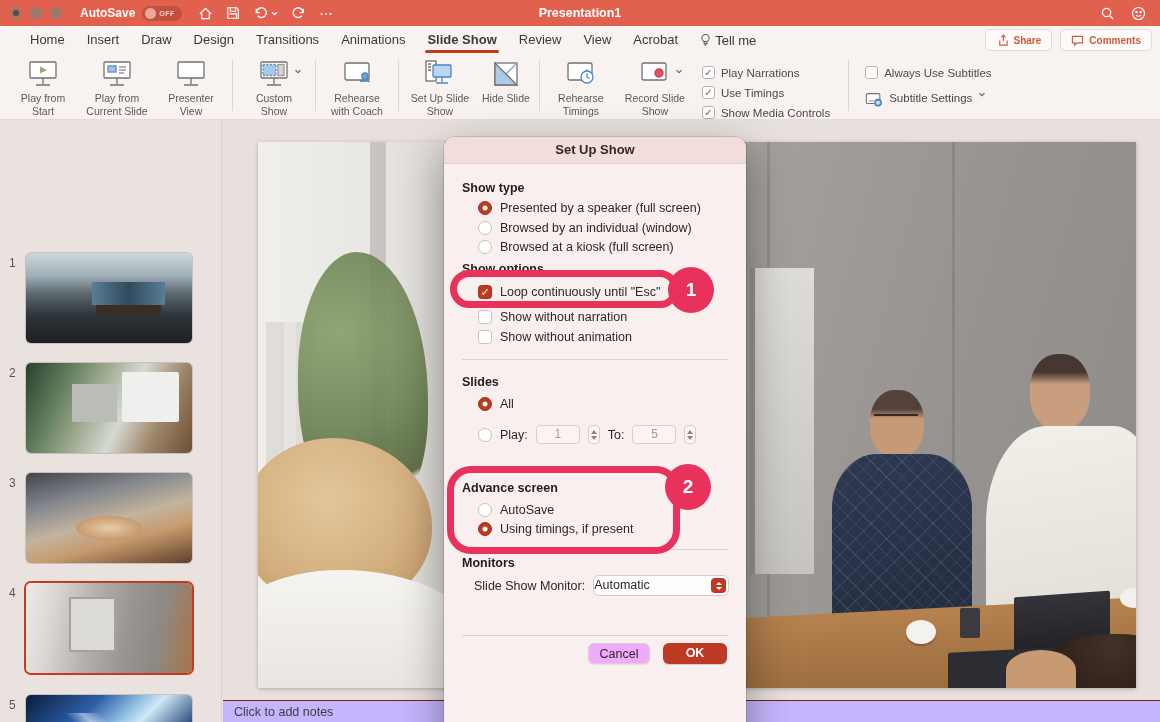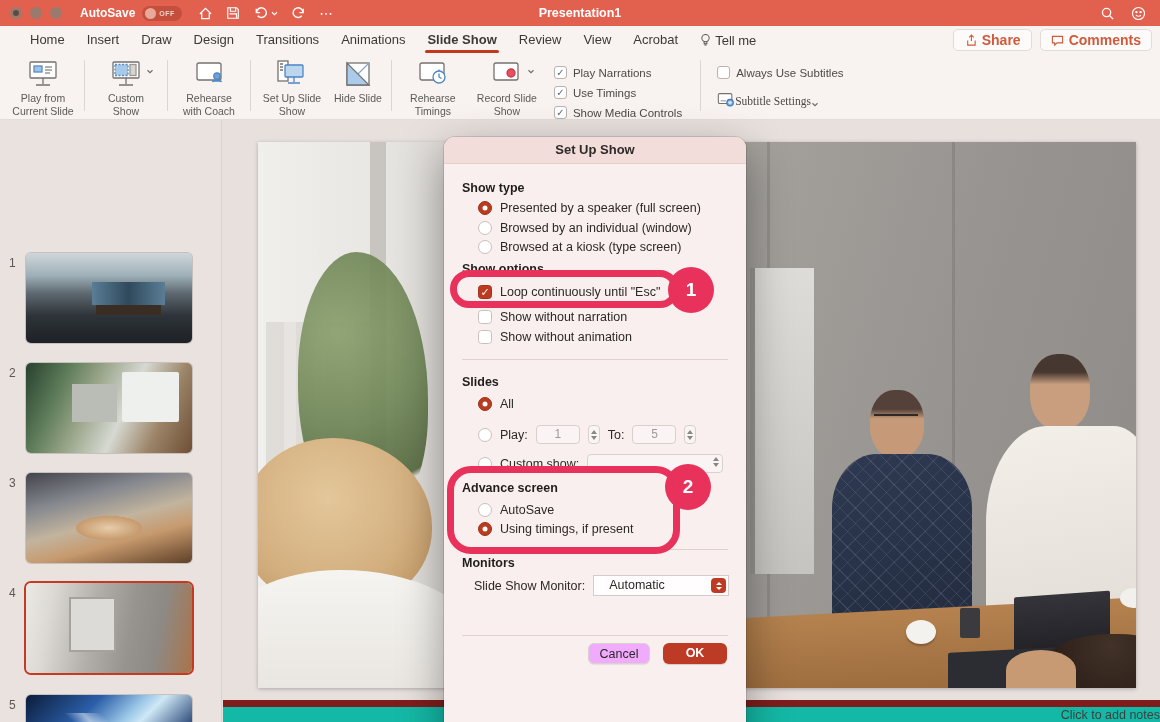--- a/index.html
+++ b/index.html
@@ -26,36 +26,36 @@
   
   .tabbar { position:absolute; left:0; top:26px; width:1160px; height:28px; background:#f8f3f0;
     display:flex; align-items:center; }
   .tabs { display:flex; align-items:center; padding-left:19px; }
   .tab { position:relative; padding:0 11px; font-size:13px; color:#3c3937; height:28px; line-height:27px; cursor:default; }
   .tab.active { font-weight:bold; }
   .tab.active::after { content:''; position:absolute; left:9px; right:9px; bottom:1px; height:3px; background:#c23a1e; border-radius:2px; }
   .tab.tellme { display:flex; align-items:center; gap:4px; }
   .tab-actions { position:absolute; right:8px; top:3px; display:flex; gap:8px; }
   .pill-btn { display:flex; align-items:center; gap:5px; border:1px solid #e2dbd7; border-radius:5px;
-    background:#fdfbfa; color:#cf5a3c; font-size:14px; font-weight:bold; padding:2px 10px; height:22px; }
+    background:#fdfbfa; color:#cf5a3c; font-size:10px; font-weight:bold; padding:2px 10px; height:22px; }
 
   
   .ribbon { position:absolute; left:0; top:54px; width:1160px; height:66px; background:#f8f3f0;
     display:flex; align-items:flex-start; padding:3px 6px 0; border-bottom:1px solid #e3dcd8; }
   .rbtn { display:flex; flex-direction:column; align-items:center; gap:3px; padding:2px 5px; max-width:74px; }
   .rlabel { font-size:10.5px; color:#5b5a58; text-align:center; line-height:1.25; }
   .ricon { position:relative; }
   .rsep { width:1px; align-self:stretch; background:#ddd5d1; margin:3px 4px 8px; }
   .rchev { font-size:9px; color:#6b6a68; position:absolute; right:-11px; top:10px; }
   .rcheckcol { display:flex; flex-direction:column; gap:7px; padding:9px 4px 0 10px; }
   .rchk { display:flex; align-items:center; gap:6px; font-size:11.5px; color:#4b4a48; }
   .rbox { width:13px; height:13px; border:1px solid #b9b3af; border-radius:3px; background:#fefefe;
     font-size:10px; line-height:11px; text-align:center; color:#5f6a72; }
   .subcol { display:flex; flex-direction:column; gap:13px; padding:9px 4px 0 12px; }
-  .subrow { display:flex; align-items:flex-end; font-size:11.5px; color:#4b4a48;font-family:Liberation Serif, serif; }
+  .subrow { display:flex; align-items:flex-start; gap:6px; font-size:11.5px; color:#4b4a48; }
 
   
   .sidebar { position:absolute; left:0; top:120px; width:222px; bottom:0; background:#eae2df; border-right:1px solid #d9d1ce; }
   .thumb-num { position:absolute; left:9px; font-size:12px; color:#5a5755; }
   .thumb { position:absolute; left:26px; width:166px; height:90px; border-radius:5px;
     box-shadow:0 0 0 1px rgba(0,0,0,.15); overflow:hidden; }
   .thumb.sel { box-shadow:0 0 0 2px #c63a22; }
   .scene-1 { background:linear-gradient(180deg,#cfd6da 0%,#9fb0b8 25%,#5d6870 45%,#2d3338 70%,#1d2126 100%); }
   .scene-1::after { content:''; position:absolute; left:40%; top:32%; width:44%; height:26%;
     background:linear-gradient(90deg,#5a7e96,#30495c 50%,#5a7e96); box-shadow:0 14px 0 -4px #3a2e24; }
@@ -108,23 +108,23 @@
   .ph-laptop2 { left:690px; top:508px; width:112px; height:42px; transform:skewY(-3deg);
     background:#2c2c33; border-radius:2px; }
   .ph-cup1 { left:648px; top:478px; width:30px; height:24px; border-radius:50%; background:#f4f2ef; box-shadow:0 2px 2px rgba(0,0,0,.25); }
   .ph-cup2 { left:862px; top:446px; width:26px; height:20px; border-radius:50%; background:#f2f0ec; }
   .ph-pot { left:702px; top:466px; width:20px; height:30px; background:#3a3a3f; border-radius:2px; }
   .ph-head3 { left:788px; top:492px; width:130px; height:58px; border-radius:50% 44% 0 0;
     background:radial-gradient(circle at 50% 20%,#423228 0%,#2e211a 70%); }
   .ph-skin3 { left:748px; top:508px; width:70px; height:40px; border-radius:50% 50% 0 0; background:#c79a74; }
 
   
-  .notesbar { position:absolute; left:223px; right:0; bottom:0; height:22px; background:#14b8a6;
-    border-top:7px solid #7f1d1d; display:flex; align-items:center; padding-left:11px;
-    font-size:12.5px; color:#403e3c;justify-content:flex-end; }
+  .notesbar { position:absolute; left:223px; right:0; bottom:0; height:22px; background:#c4b5fd;
+    border-top:1px solid #7f1d1d; display:flex; align-items:center; padding-left:11px;
+    font-size:12.5px; color:#403e3c; }
 
   
   .dialog { position:absolute; left:444px; top:137px; width:302px; height:656px; z-index:10;
     background:#f9efee; border-radius:11px; box-shadow:0 16px 45px rgba(0,0,0,.38), 0 0 0 1px rgba(0,0,0,.12); }
   .dlg-title { position:absolute; left:0; top:0; right:0; height:27px; background:#f3dddb;
     border-radius:11px 11px 0 0; border-bottom:1px solid #e4cfcd; text-align:center;
     font-size:13px; font-weight:bold; color:#2e2a28; line-height:26px; }
   .dhead { position:absolute; font-size:12.5px; font-weight:bold; color:#201e1c; }
   .drow { position:absolute; display:flex; align-items:center; gap:8px; font-size:12.5px; color:#2b2927; }
   .radio { width:14px; height:14px; border-radius:50%; background:#fff; border:1px solid #c9c0bd; flex:none; position:relative; }
@@ -136,22 +136,22 @@
   .dcb.on { background:#bd3a22; border-color:#a33318; }
   .ddiv { position:absolute; left:18px; right:18px; height:1px; background:#e2d0ce; }
   .dinput { width:44px; height:19px; border:1px solid #d9d0cd; border-radius:4px; background:#faf5f4;
     font-size:12px; color:#a09a97; text-align:center; line-height:17px; }
   .stepper { width:12px; height:19px; display:flex; flex-direction:column; align-items:center; justify-content:center; gap:2px;
     background:#faf5f4; border:1px solid #d9d0cd; border-radius:4px; }
   .tri-u { width:0; height:0; border:3.5px solid transparent; border-bottom:4px solid #8a8683; border-top:none; }
   .tri-d { width:0; height:0; border:3.5px solid transparent; border-top:4px solid #8a8683; border-bottom:none; }
   .dselect { position:relative; height:19px; border:1px solid #d9d0cd; border-radius:4px; background:#faf5f4; }
   .dselect .stp { position:absolute; right:3px; top:2px; display:flex; flex-direction:column; gap:2px; align-items:center; }
-  .mselect { position:relative; width:136px; height:21px; border:1px solid #d5ccc9; border-radius:0; background:#fffdfd;
-    font-size:12.5px; color:#2b2927; line-height:19px; padding-left:15px; }
+  .mselect { position:relative; width:136px; height:21px; border:1px solid #d5ccc9; border-radius:6px; background:#fffdfd;
+    font-size:12.5px; color:#2b2927; line-height:19px; padding-left:0; }
   .mselect .redstp { position:absolute; right:2px; top:2px; bottom:2px; width:15px; border-radius:4px; background:#bf3a22;
     display:flex; flex-direction:column; align-items:center; justify-content:center; gap:2px; }
   .mselect .redstp .tu { width:0;height:0;border:3px solid transparent;border-bottom:3.5px solid #fff;border-top:none; }
   .mselect .redstp .td { width:0;height:0;border:3px solid transparent;border-top:3.5px solid #fff;border-bottom:none; }
   .dbtn { position:absolute; height:21px; border-radius:6px; font-size:12.5px; text-align:center; line-height:20px; }
   .dbtn.cancel { right:96px; width:62px; background:#f0abfc; border:1px solid #d9d2cf; color:#2b2927; box-shadow:0 1px 1px rgba(0,0,0,.08); }
   .dbtn.ok { right:19px; width:64px; background:#bd3a24; color:#fff; font-weight:bold; box-shadow:0 1px 1px rgba(0,0,0,.15); }
 
   
   .cap { position:absolute; border:7px solid #e8315b; z-index:20; pointer-events:none; }
@@ -272,25 +272,44 @@
     </span>
   </div>
 </div>
 
 <div class="ribbon">
   <div class="rbtn">
     <span class="ricon">
       <svg width="34" height="30" viewBox="0 0 34 30" fill="none" stroke="#74726f" stroke-width="1.3">
           <rect x="4" y="3" width="26" height="16" rx="1" fill="#fff"></rect>
           <path d="M17 19v6M10 26h14"></path>
+          <path d="M14 7.5l7 3.5-7 3.5z" fill="#8db26f" stroke="none"></path>
+        </svg>
+    </span>
+    <span class="rlabel">Play from Start</span>
+  </div>
+  <div class="rbtn">
+    <span class="ricon">
+      <svg width="34" height="30" viewBox="0 0 34 30" fill="none" stroke="#74726f" stroke-width="1.3">
+          <rect x="4" y="3" width="26" height="16" rx="1" fill="#fff"></rect>
+          <path d="M17 19v6M10 26h14"></path>
           <rect x="8" y="7" width="8" height="6" fill="#9ec2e8" stroke="#5b8cc0"></rect>
           <path d="M19 8h7M19 11h7M19 14h5" stroke="#9a9894"></path>
         </svg>
     </span>
     <span class="rlabel">Play from Current Slide</span>
+  </div>
+  <div class="rbtn">
+    <span class="ricon">
+      <svg width="34" height="30" viewBox="0 0 34 30" fill="none" stroke="#74726f" stroke-width="1.3">
+          <rect x="4" y="3" width="26" height="16" rx="1" fill="#fff"></rect>
+          <path d="M17 19v6M10 26h14"></path>
+        </svg>
+    </span>
+    <span class="rlabel">Presenter View</span>
   </div>
   <div class="rsep"></div>
   <div class="rbtn">
     <span class="ricon">
       <svg width="34" height="30" viewBox="0 0 34 30" fill="none" stroke="#74726f" stroke-width="1.3">
           <rect x="4" y="3" width="26" height="16" rx="1" fill="#fff"></rect>
           <path d="M17 19v6M10 26h14"></path>
           <rect x="6" y="5.5" width="13" height="11" fill="#a9c9e8" stroke="#5b8cc0" stroke-dasharray="2 1.5"></rect>
           <rect x="21" y="5.5" width="6" height="11" fill="#d8d5d1" stroke="#9a9894"></rect>
         </svg>
@@ -451,21 +470,21 @@
   <div class="drow" style="left:34px; top:64px">
     <span class="radio sel"></span>
     <span>Presented by a speaker (full screen)</span>
   </div>
   <div class="drow" style="left:34px; top:84px">
     <span class="radio"></span>
     <span>Browsed by an individual (window)</span>
   </div>
   <div class="drow" style="left:34px; top:103px">
     <span class="radio"></span>
-    <span>Browsed at a kiosk (type screen)</span>
+    <span>Browsed at a kiosk (full screen)</span>
   </div>
 
   <div class="dhead" style="left:18px; top:125px">Show options</div>
   <div class="drow" style="left:34px; top:148px">
     <span class="dcb on">✓</span>
     <span>Loop continuously until "Esc"</span>
   </div>
   <div class="drow" style="left:34px; top:173px">
     <span class="dcb"></span>
     <span>Show without narration</span>
@@ -489,30 +508,20 @@
     <span class="stepper">
         <i class="tri-u"></i>
         <i class="tri-d"></i>
       </span>
     <span>To:</span>
     <span class="dinput">5</span>
     <span class="stepper">
         <i class="tri-u"></i>
         <i class="tri-d"></i>
       </span>
-  </div>
-  <div class="drow" style="left:34px; top:317px">
-    <span class="radio"></span>
-    <span>Custom show:</span>
-    <span class="dselect" style="width:136px">
-      <span class="stp">
-          <i class="tri-u"></i>
-          <i class="tri-d"></i>
-        </span>
-    </span>
   </div>
 
   <div class="dhead" style="left:18px; top:344px">Advance screen</div>
   <div class="drow" style="left:34px; top:366px">
     <span class="radio"></span>
     <span>AutoSave</span>
   </div>
   <div class="drow" style="left:34px; top:385px">
     <span class="radio sel"></span>
     <span>Using timings, if present</span>

